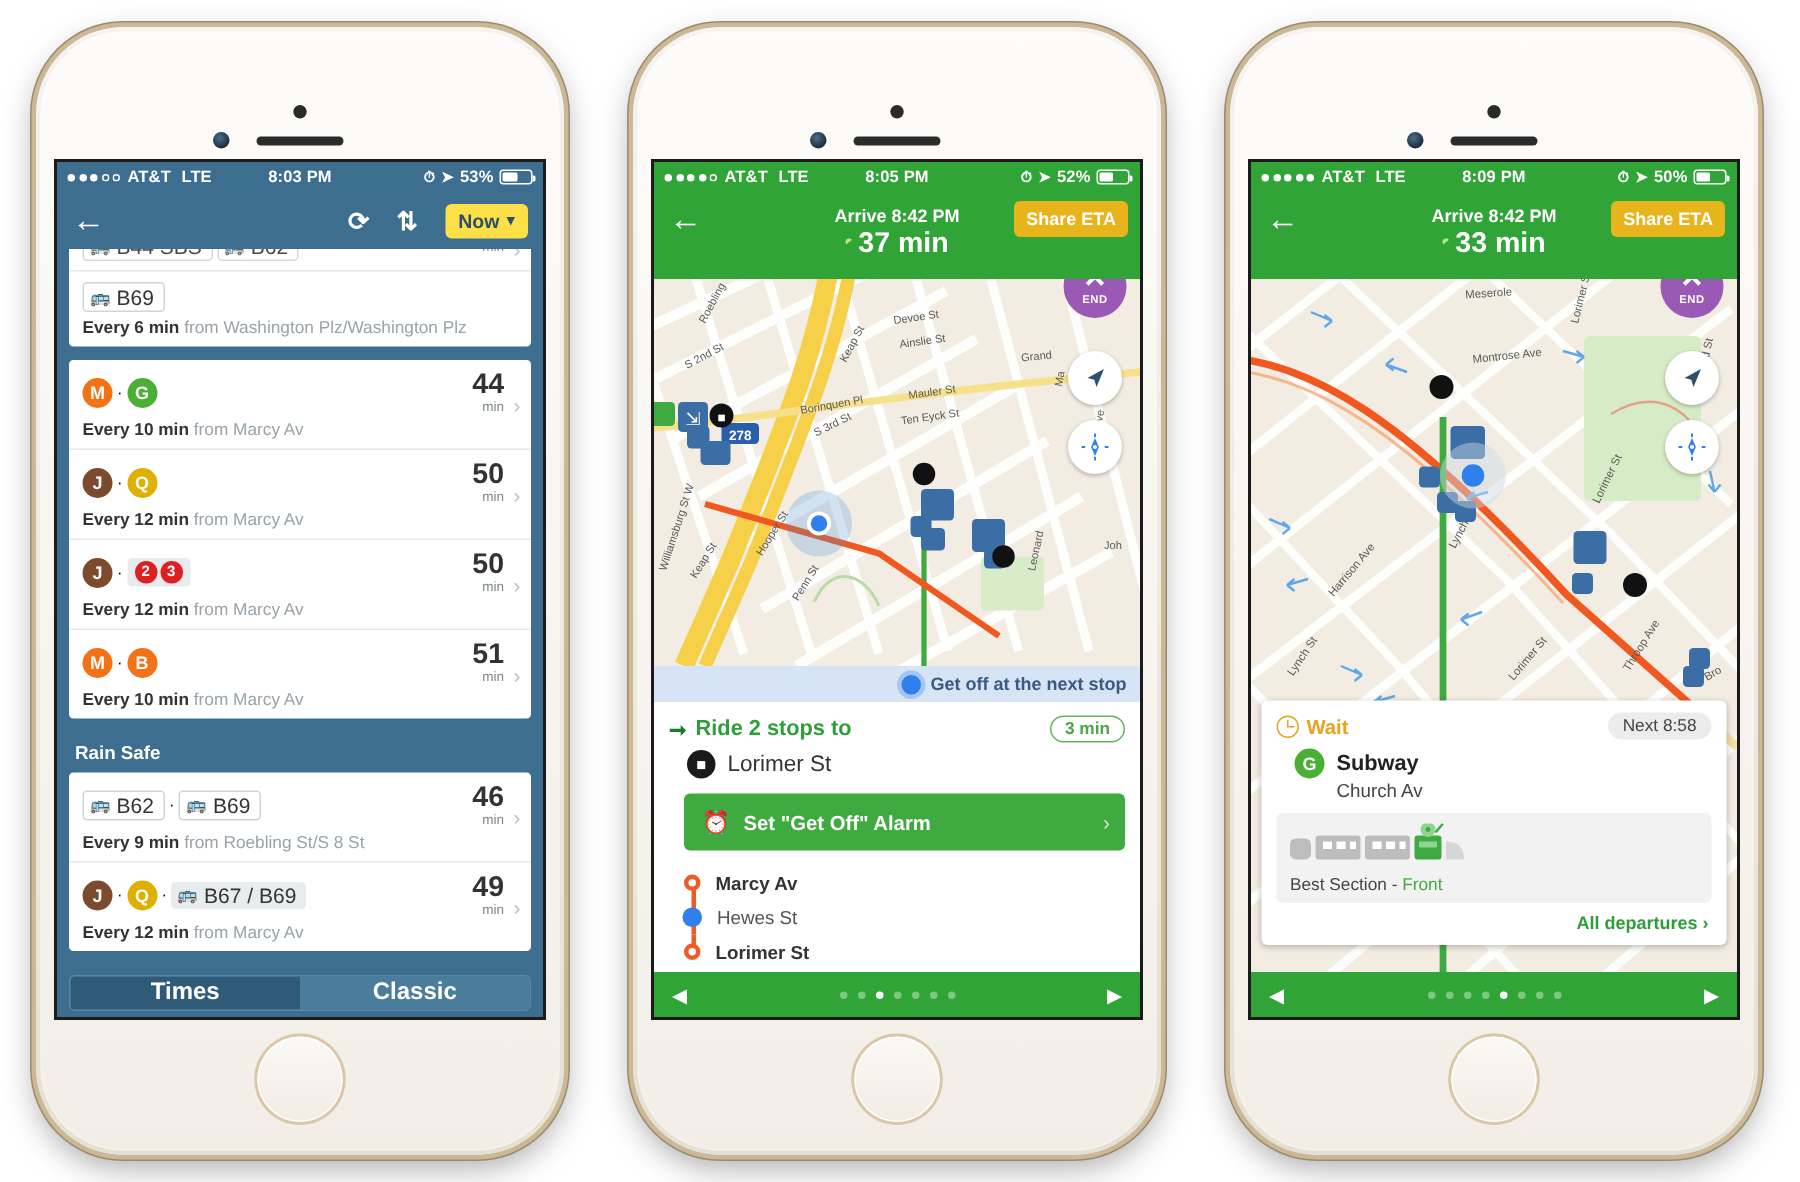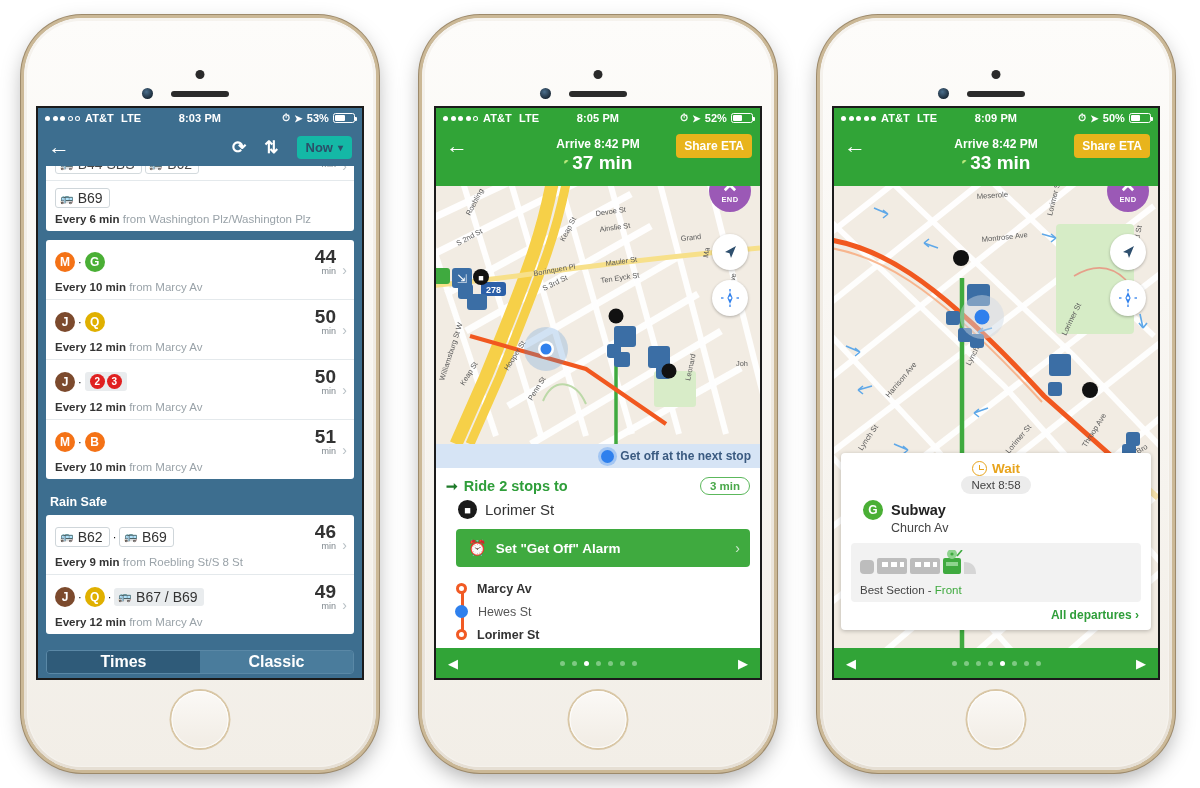--- a/index.html
+++ b/index.html
@@ -52,21 +52,21 @@
                     width:2px; height:4px; background:#fff; border-radius:0 1px 1px 0; }
   .sb-batt span { display:block; height:100%; background:#fff; border-radius:1px; }
 
   
   .blue { background:#3d6e8f; }
   .navbar1 { height:38px; background:#3d6e8f; display:flex; align-items:center;
              padding:0 10px; gap:0; color:#fff; }
   .nav-back { font-size:22px; line-height:1; font-weight:bold; }
   .nav-spacer { flex:1; }
   .nav-ic { font-size:17px; font-weight:bold; margin-right:18px; }
-  .now-btn { background:#14b8a6; color:#2b4f68; font-size:13px; font-weight:bold;
+  .now-btn { background:#fde047; color:#2b4f68; font-size:13px; font-weight:bold;
              border-radius:4px; padding:4px 9px; display:flex; align-items:center; gap:5px;justify-content:space-between; }
   .now-btn .cv { font-size:10px; }
 
   .list-wrap { height:512px; background:#3d6e8f; overflow:hidden;
                padding:0 8px; position:relative; }
   .card { background:#fff; border-radius:3px; overflow:hidden; margin-bottom:9px; }
   .row { padding:7px 9px 6px 9px; border-bottom:1px solid #e4e9ec; position:relative; }
   .row:last-child { border-bottom:none; }
   .row-top { display:flex; align-items:center; }
   .badges { display:flex; align-items:center; gap:3px; flex:1; }
@@ -155,21 +155,21 @@
            display:flex; align-items:center; justify-content:center; }
   .pg-l { position:absolute; left:12px; color:#fff; font-size:13px; }
   .pg-r { position:absolute; right:12px; color:#fff; font-size:13px; }
   .dots { display:flex; gap:7px; }
   .dots i { width:5px; height:5px; border-radius:50%; background:#7ec982; display:block; }
   .dots i.on { background:#fff; }
 
   
   .waitcard { position:absolute; left:7px; right:7px; bottom:38px; background:#fff;
               border-radius:4px; padding:8px 10px 4px 10px; box-shadow:0 1px 4px rgba(0,0,0,.25); }
-  .wc-top { display:flex; align-items:center;flex-direction:column; }
+  .wc-top { display:flex; align-items:center; }
   .wc-wait { color:#e8a41c; font-size:13.5px; font-weight:bold; display:flex;
              align-items:center; gap:5px; flex:1; }
   .clockic { width:15px; height:15px; border-radius:50%; border:1.6px solid #e8a41c;
              position:relative; }
   .clockic::before { content:""; position:absolute; left:6px; top:2.5px; width:1.4px;
                      height:5px; background:#e8a41c; }
   .clockic::after { content:""; position:absolute; left:6.5px; top:6.5px; width:4px;
                     height:1.4px; background:#e8a41c; }
   .nextbadge { background:#ececec; border-radius:11px; font-size:11.5px; color:#444;
                padding:3px 10px; }

